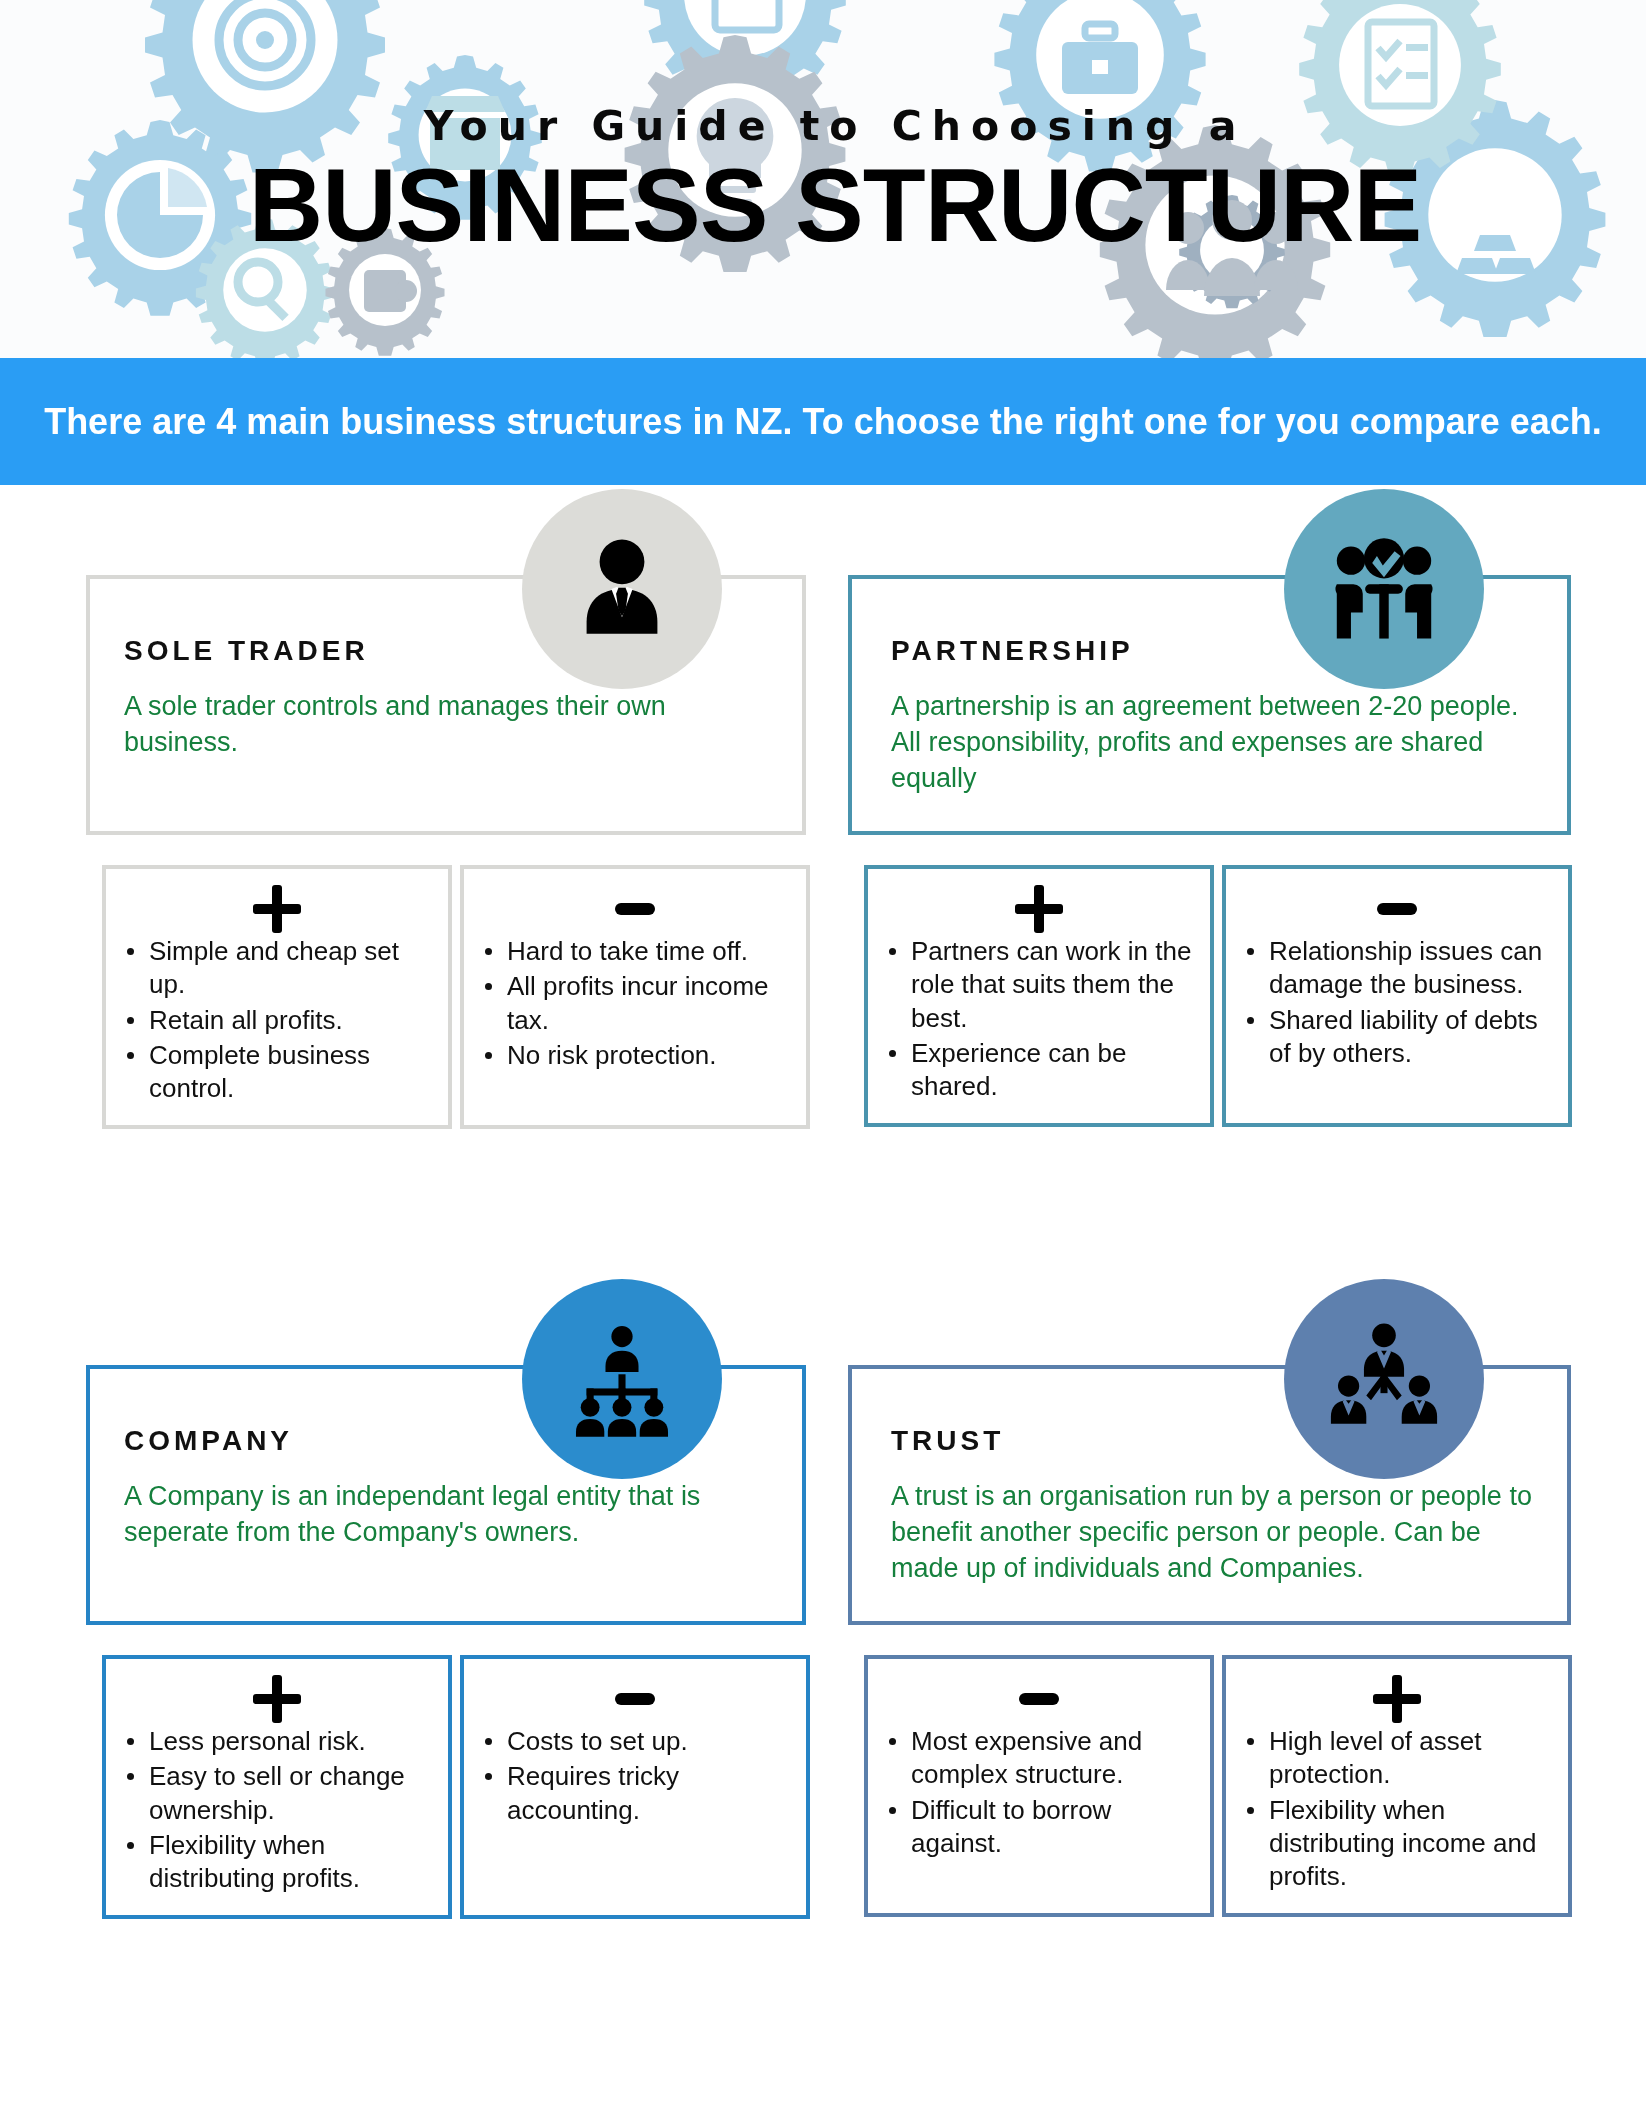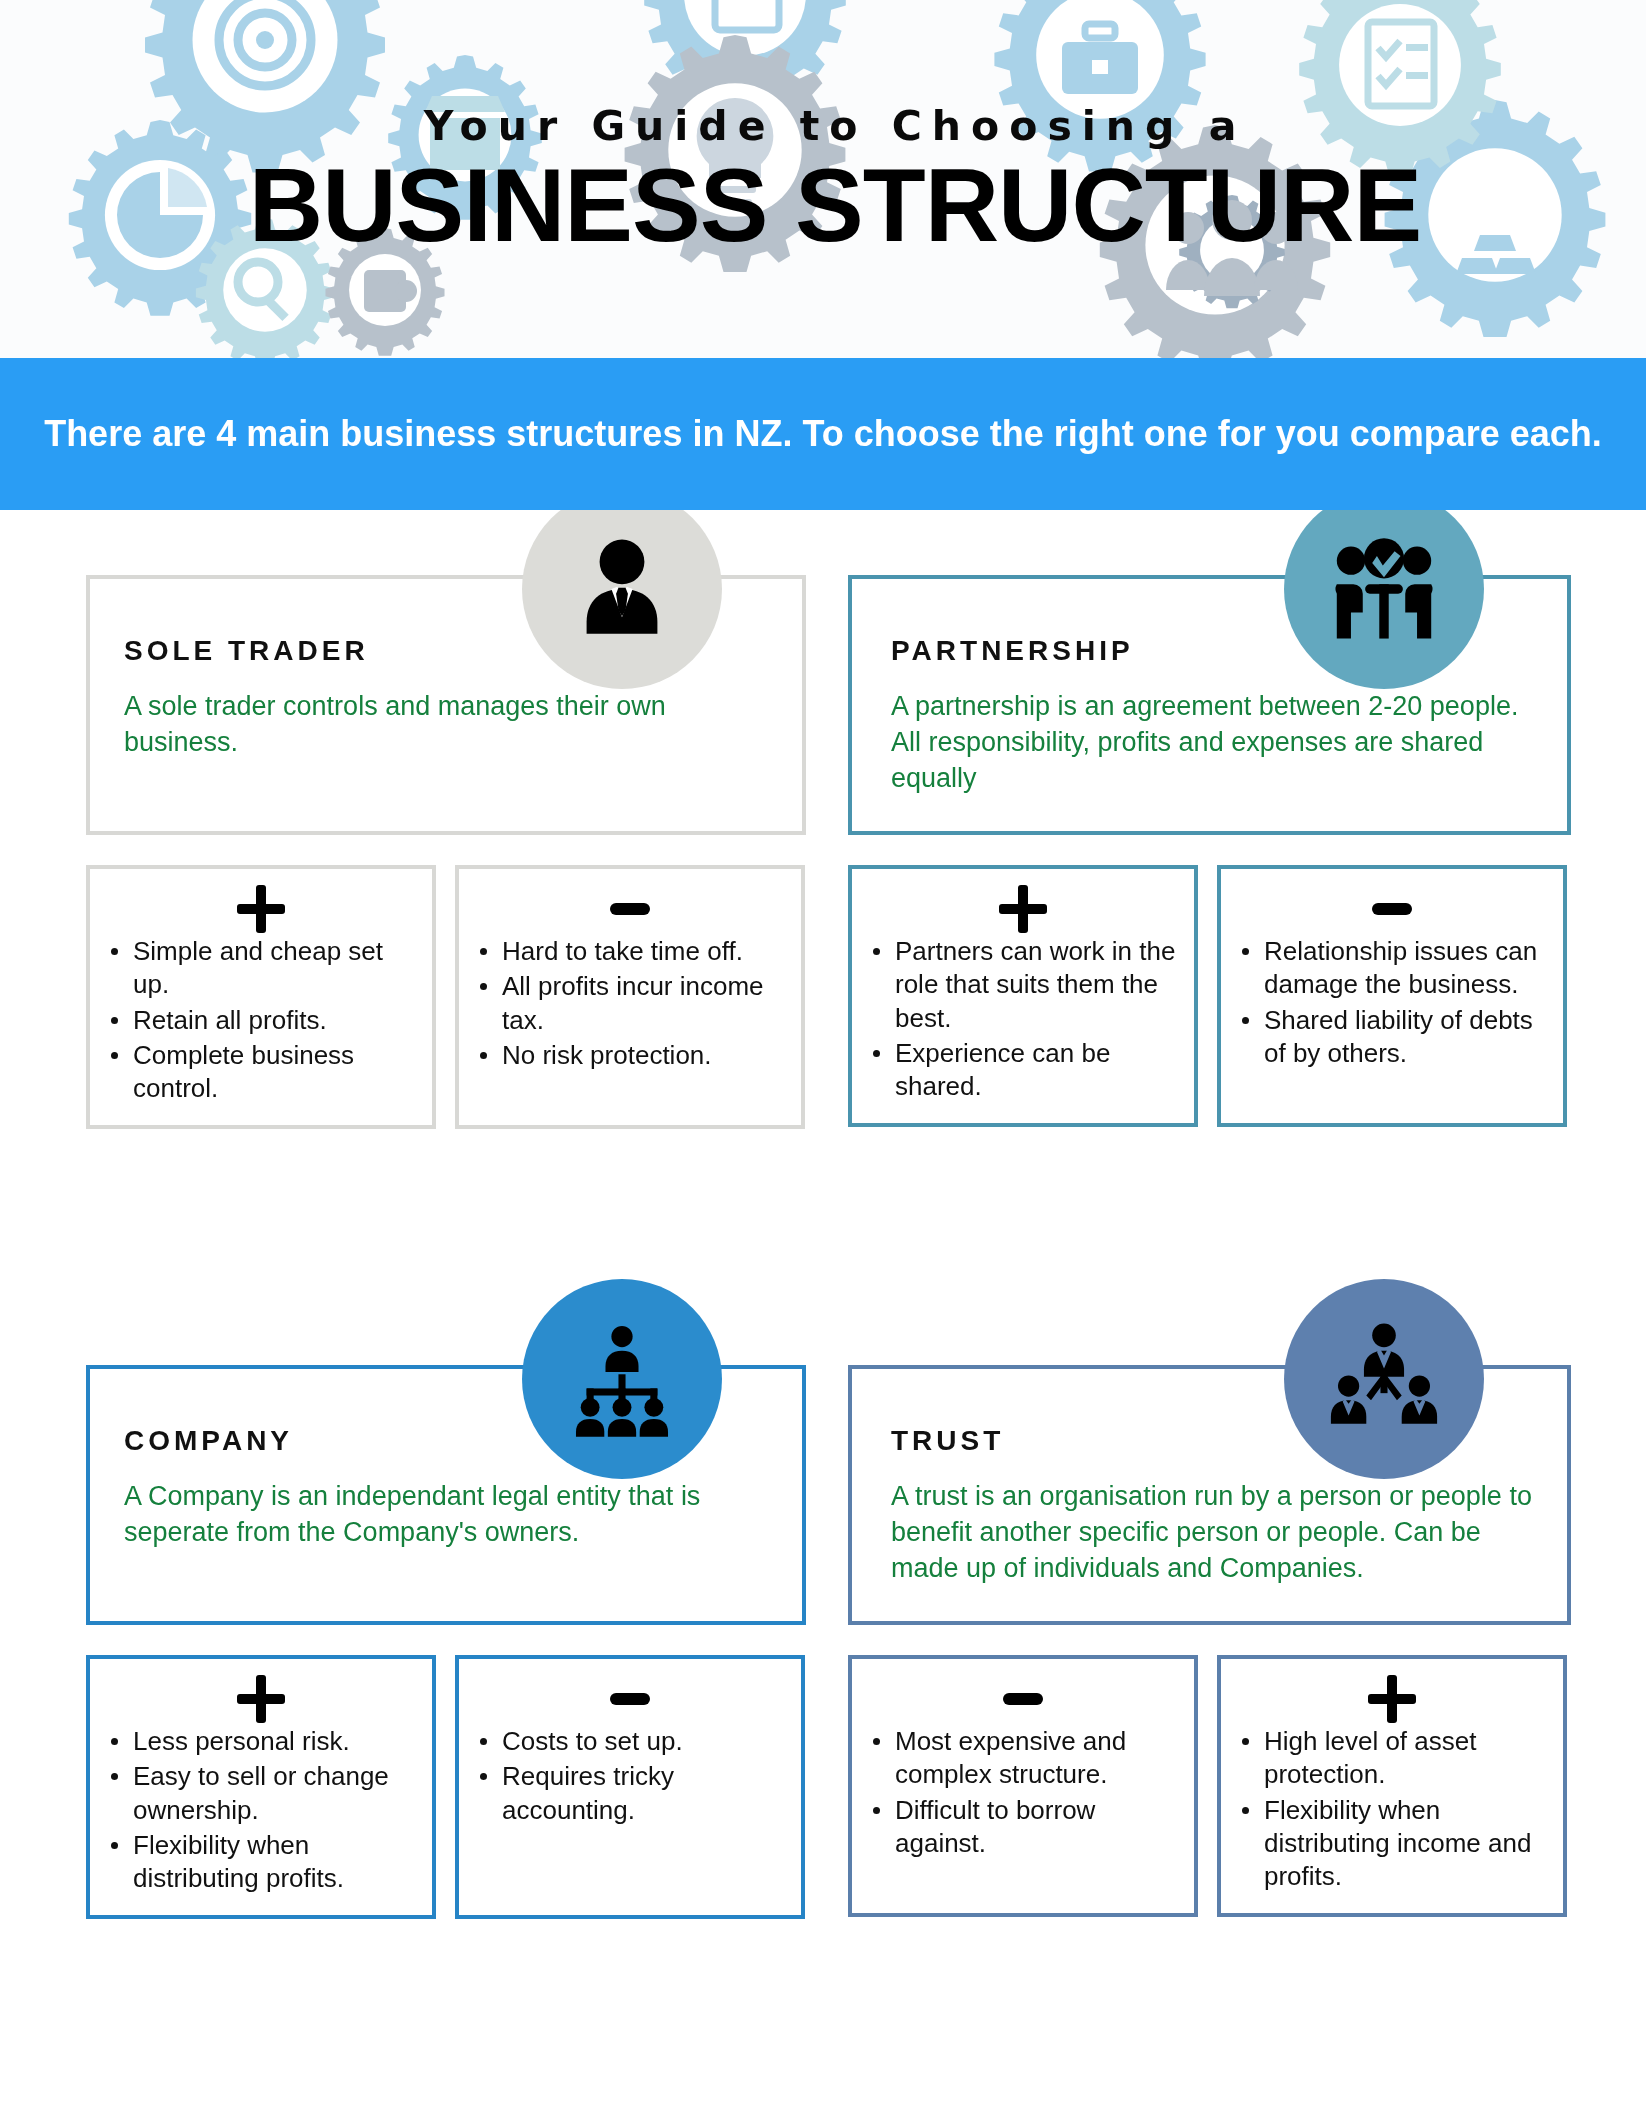--- a/index.html
+++ b/index.html
@@ -58,21 +58,21 @@
     line-height: 1.0;
     white-space: nowrap;
     transform: scaleX(1.0);
   }
 
   
   .banner {
     position: absolute;
     left: 0; top: 358px;
     width: 1646px;
-    height: 152px;
+    height: 127px;
     background: #2a9df4;
     display: flex;
     align-items: center;
     justify-content: center;
     padding: 0 28px;
     z-index: 6;
   }
   .banner-text {
     color: #ffffff;
     font-size: 36px;
@@ -138,21 +138,22 @@
     left: 432px;
   }
   .badge svg { width: 118px; height: 118px; display: block; }
 
   
   .pc-row {
     position: relative;
     width: 720px;
     margin-top: 30px;
     display: flex;
-    gap: 19px;
+    gap: 8px;
+    margin-left: 16px;
   }
   .q-tr .pc-row, .q-br .pc-row { width: 723px; }
 
   .pc-box {
     width: 350px;
     min-height: 240px;
     border: 4px solid #d8d8d5;
     background: #ffffff;
     padding: 14px 16px 18px 16px;
   }

